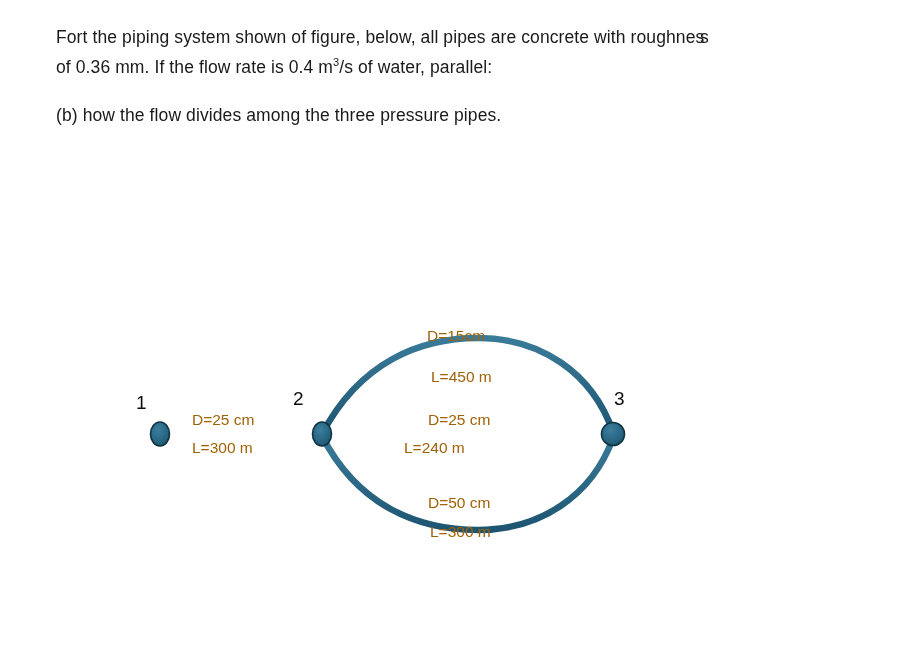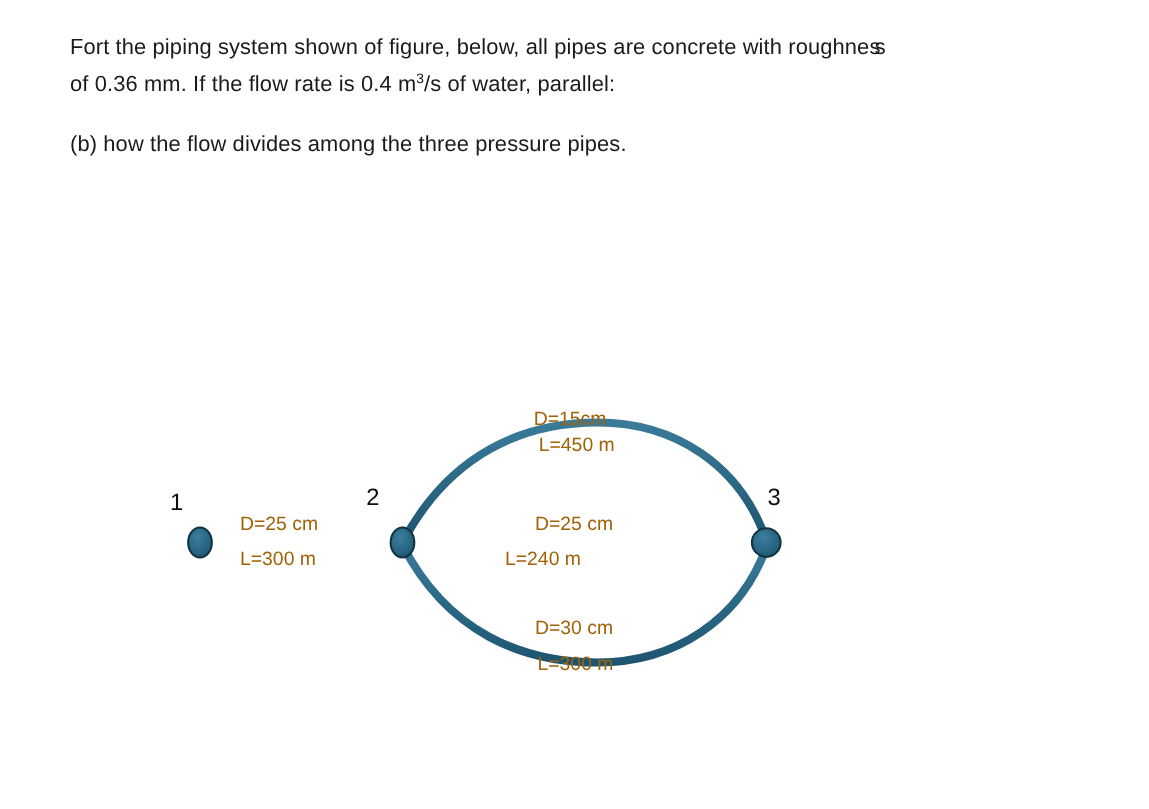--- a/index.html
+++ b/index.html
@@ -78,21 +78,21 @@
     font-family: "Liberation Sans", sans-serif;
     font-size: 19px;
     color: #0d0d0d;
     white-space: nowrap;
   }
 
   .lbl-p1-d { left: 192px; top: 411px; }
   .lbl-p1-l { left: 192px; top: 439px; }
 
   .lbl-top-d { left: 427px; top: 327px; }
-  .lbl-top-l { left: 431px; top: 348px; }
+  .lbl-top-l { left: 431px; top: 368px; }
 
   .lbl-mid-d { left: 428px; top: 411px; }
   .lbl-mid-l { left: 404px; top: 439px; }
 
   .lbl-bot-d { left: 428px; top: 494px; }
   .lbl-bot-l { left: 430px; top: 523px; }
 
   .num-1 { left: 136px; top: 392px; }
   .num-2 { left: 293px; top: 388px; }
   .num-3 { left: 614px; top: 388px; }
@@ -152,16 +152,16 @@
 
   <div class="fig-label lbl-p1-d">D=25 cm</div>
   <div class="fig-label lbl-p1-l">L=300 m</div>
 
   <div class="fig-label lbl-top-d">D=15cm</div>
   <div class="fig-label lbl-top-l">L=450 m</div>
 
   <div class="fig-label lbl-mid-d">D=25 cm</div>
   <div class="fig-label lbl-mid-l">L=240 m</div>
 
-  <div class="fig-label lbl-bot-d">D=30 cm</div>
+  <div class="fig-label lbl-bot-d">D=50 cm</div>
   <div class="fig-label lbl-bot-l">L=300 m</div>
 
 </div>
 
 </body></html>

